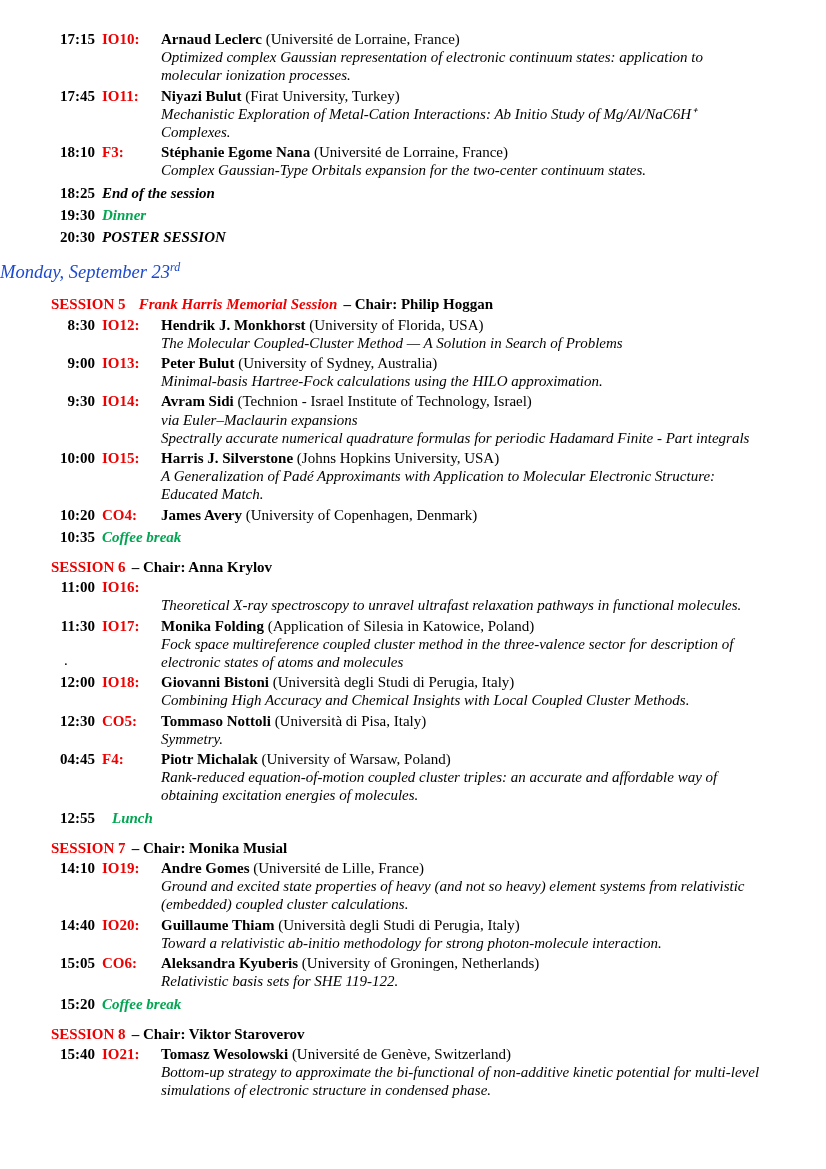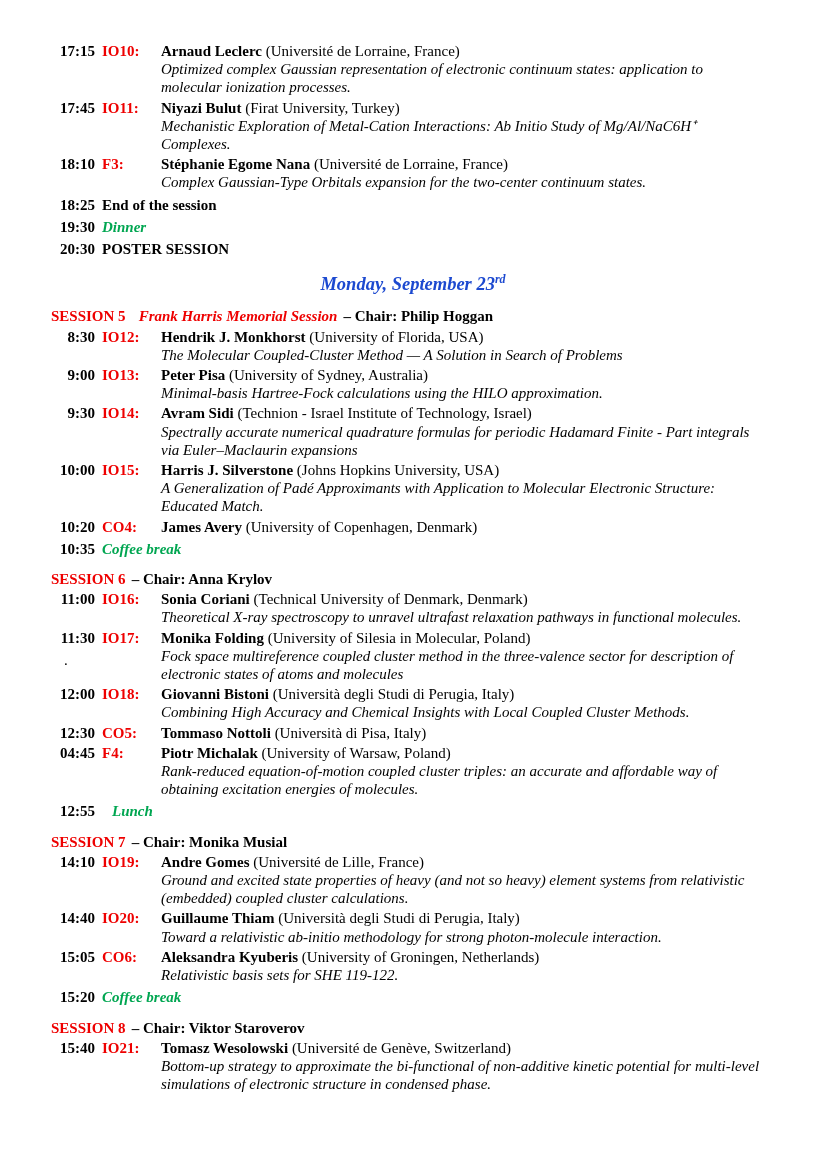--- a/index.html
+++ b/index.html
@@ -1,41 +1,41 @@
 <!DOCTYPE html>
 <html style="--red: #ee0000; --green: #00a651; --blue: #1c49d0;"><head>
 <meta charset="utf-8">
 <style>
   html,body{margin:0;padding:0;}
   body{
     width:826px;height:1169px;background:#ffffff;color:#000;
     font-family:"Liberation Serif", serif;font-size:15px;
     position:relative;overflow:hidden;
   }
-  #doc{padding:40px 36px 0 51px;}
+  #doc{padding:28px 36px 0 51px;}
   .block{line-height:18.2px;}
   .talk{margin-top:2px;}
   .trow{display:grid;grid-template-columns:44px 66px 1fr;}
   .time{text-align:right;font-weight:bold;white-space:nowrap;}
   .code{padding-left:7px;color:var(--red,#ee0000);font-weight:bold;white-space:nowrap;}
   .speaker{font-weight:bold;}
   .aff{font-weight:normal;}
   .who{white-space:nowrap;}
   .title{margin-left:110px;font-style:italic;white-space:nowrap;}
   .brk{margin-top:4px;margin-bottom:2px;}
-  .brk .label{padding-left:7px;}
+  .brk .label{padding-left:7px;font-style:italic;}
   .label.bold{font-weight:bold;}
   .label.green{color:var(--green,#00a651);font-weight:bold;font-style:italic;}
   .session{margin-top:12px;margin-bottom:2px;}
   .session .slabel{color:var(--red,#ee0000);font-weight:bold;}
   .session .memorial{color:var(--red,#ee0000);font-weight:bold;font-style:italic;margin-left:13px;}
   .session .chair{font-weight:bold;margin-left:6px;}
   .date-heading{
-    margin:10px -36px 4px -51px;text-align:center;
-    color:var(--blue,#1c49d0);font-weight:bold;font-style:italic;font-size:18.5px;
+    margin:10px -36px 4px -51px;text-align:left;
+    color:var(--blue,#1c49d0);font-weight:normal;font-style:italic;font-size:18.5px;
     line-height:22px;
   }
   .date-heading sup{font-size:12px;}
   .stray{position:absolute;left:64px;top:652px;font-size:15px;color:#000;}
 </style>
 </head>
 <body>
 
 <div id="doc">
     <div class="block talk">
@@ -83,32 +83,32 @@
         <span class="time">8:30</span>
         <span class="code">IO12:</span>
         <span class="who"><span class="speaker">Hendrik J. Monkhorst</span> <span class="aff">(University of Florida, USA)</span></span>
       </div>
       <div class="title">The Molecular Coupled-Cluster Method — A Solution in Search of Problems</div>
     </div>
     <div class="block talk">
       <div class="trow">
         <span class="time">9:00</span>
         <span class="code">IO13:</span>
-        <span class="who"><span class="speaker">Peter Pisa</span> <span class="aff">(University of Sydney, Australia)</span></span>
+        <span class="who"><span class="speaker">Peter Bulut</span> <span class="aff">(University of Sydney, Australia)</span></span>
       </div>
       <div class="title">Minimal-basis Hartree-Fock calculations using the HILO approximation.</div>
     </div>
     <div class="block talk">
       <div class="trow">
         <span class="time">9:30</span>
         <span class="code">IO14:</span>
         <span class="who"><span class="speaker">Avram Sidi</span> <span class="aff">(Technion - Israel Institute of Technology, Israel)</span></span>
       </div>
+      <div class="title">via Euler–Maclaurin expansions</div>
       <div class="title">Spectrally accurate numerical quadrature formulas for periodic Hadamard Finite - Part integrals</div>
-      <div class="title">via Euler–Maclaurin expansions</div>
     </div>
     <div class="block talk">
       <div class="trow">
         <span class="time">10:00</span>
         <span class="code">IO15:</span>
         <span class="who"><span class="speaker">Harris J. Silverstone</span> <span class="aff">(Johns Hopkins University, USA)</span></span>
       </div>
       <div class="title">A Generalization of Padé Approximants with Application to Molecular Electronic Structure:</div>
       <div class="title">Educated Match.</div>
     </div>
@@ -121,47 +121,47 @@
     </div>
     <div class="block brk trow">
       <span class="time">10:35</span>
       <span class="label green" style="grid-column: 2 / 4;">Coffee break</span>
     </div>
     <div class="block session"><span class="slabel">SESSION 6</span><span class="chair">– Chair: Anna Krylov</span></div>
     <div class="block talk">
       <div class="trow">
         <span class="time">11:00</span>
         <span class="code">IO16:</span>
-        <span class="who"><span class="speaker">Sonia Coriani</span> <span class="aff">(Technical University of Denmark, Denmark)</span></span>
       </div>
       <div class="title">Theoretical X-ray spectroscopy to unravel ultrafast relaxation pathways in functional molecules.</div>
     </div>
     <div class="block talk">
       <div class="trow">
         <span class="time">11:30</span>
         <span class="code">IO17:</span>
-        <span class="who"><span class="speaker">Monika Folding</span> <span class="aff">(University of Silesia in Molecular, Poland)</span></span>
+        <span class="who"><span class="speaker">Monika Folding</span> <span class="aff">(Application of Silesia in Katowice, Poland)</span></span>
       </div>
       <div class="title">Fock space multireference coupled cluster method in the three-valence sector for description of</div>
       <div class="title">electronic states of atoms and molecules</div>
     </div>
     <div class="block talk">
       <div class="trow">
         <span class="time">12:00</span>
         <span class="code">IO18:</span>
         <span class="who"><span class="speaker">Giovanni Bistoni</span> <span class="aff">(Università degli Studi di Perugia, Italy)</span></span>
       </div>
       <div class="title">Combining High Accuracy and Chemical Insights with Local Coupled Cluster Methods.</div>
     </div>
     <div class="block talk">
       <div class="trow">
         <span class="time">12:30</span>
         <span class="code">CO5:</span>
         <span class="who"><span class="speaker">Tommaso Nottoli</span> <span class="aff">(Università di Pisa, Italy)</span></span>
       </div>
+      <div class="title">Symmetry.</div>
     </div>
     <div class="block talk">
       <div class="trow">
         <span class="time">04:45</span>
         <span class="code">F4:</span>
         <span class="who"><span class="speaker">Piotr Michalak</span> <span class="aff">(University of Warsaw, Poland)</span></span>
       </div>
       <div class="title">Rank-reduced equation-of-motion coupled cluster triples: an accurate and affordable way of</div>
       <div class="title">obtaining excitation energies of molecules.</div>
     </div>

